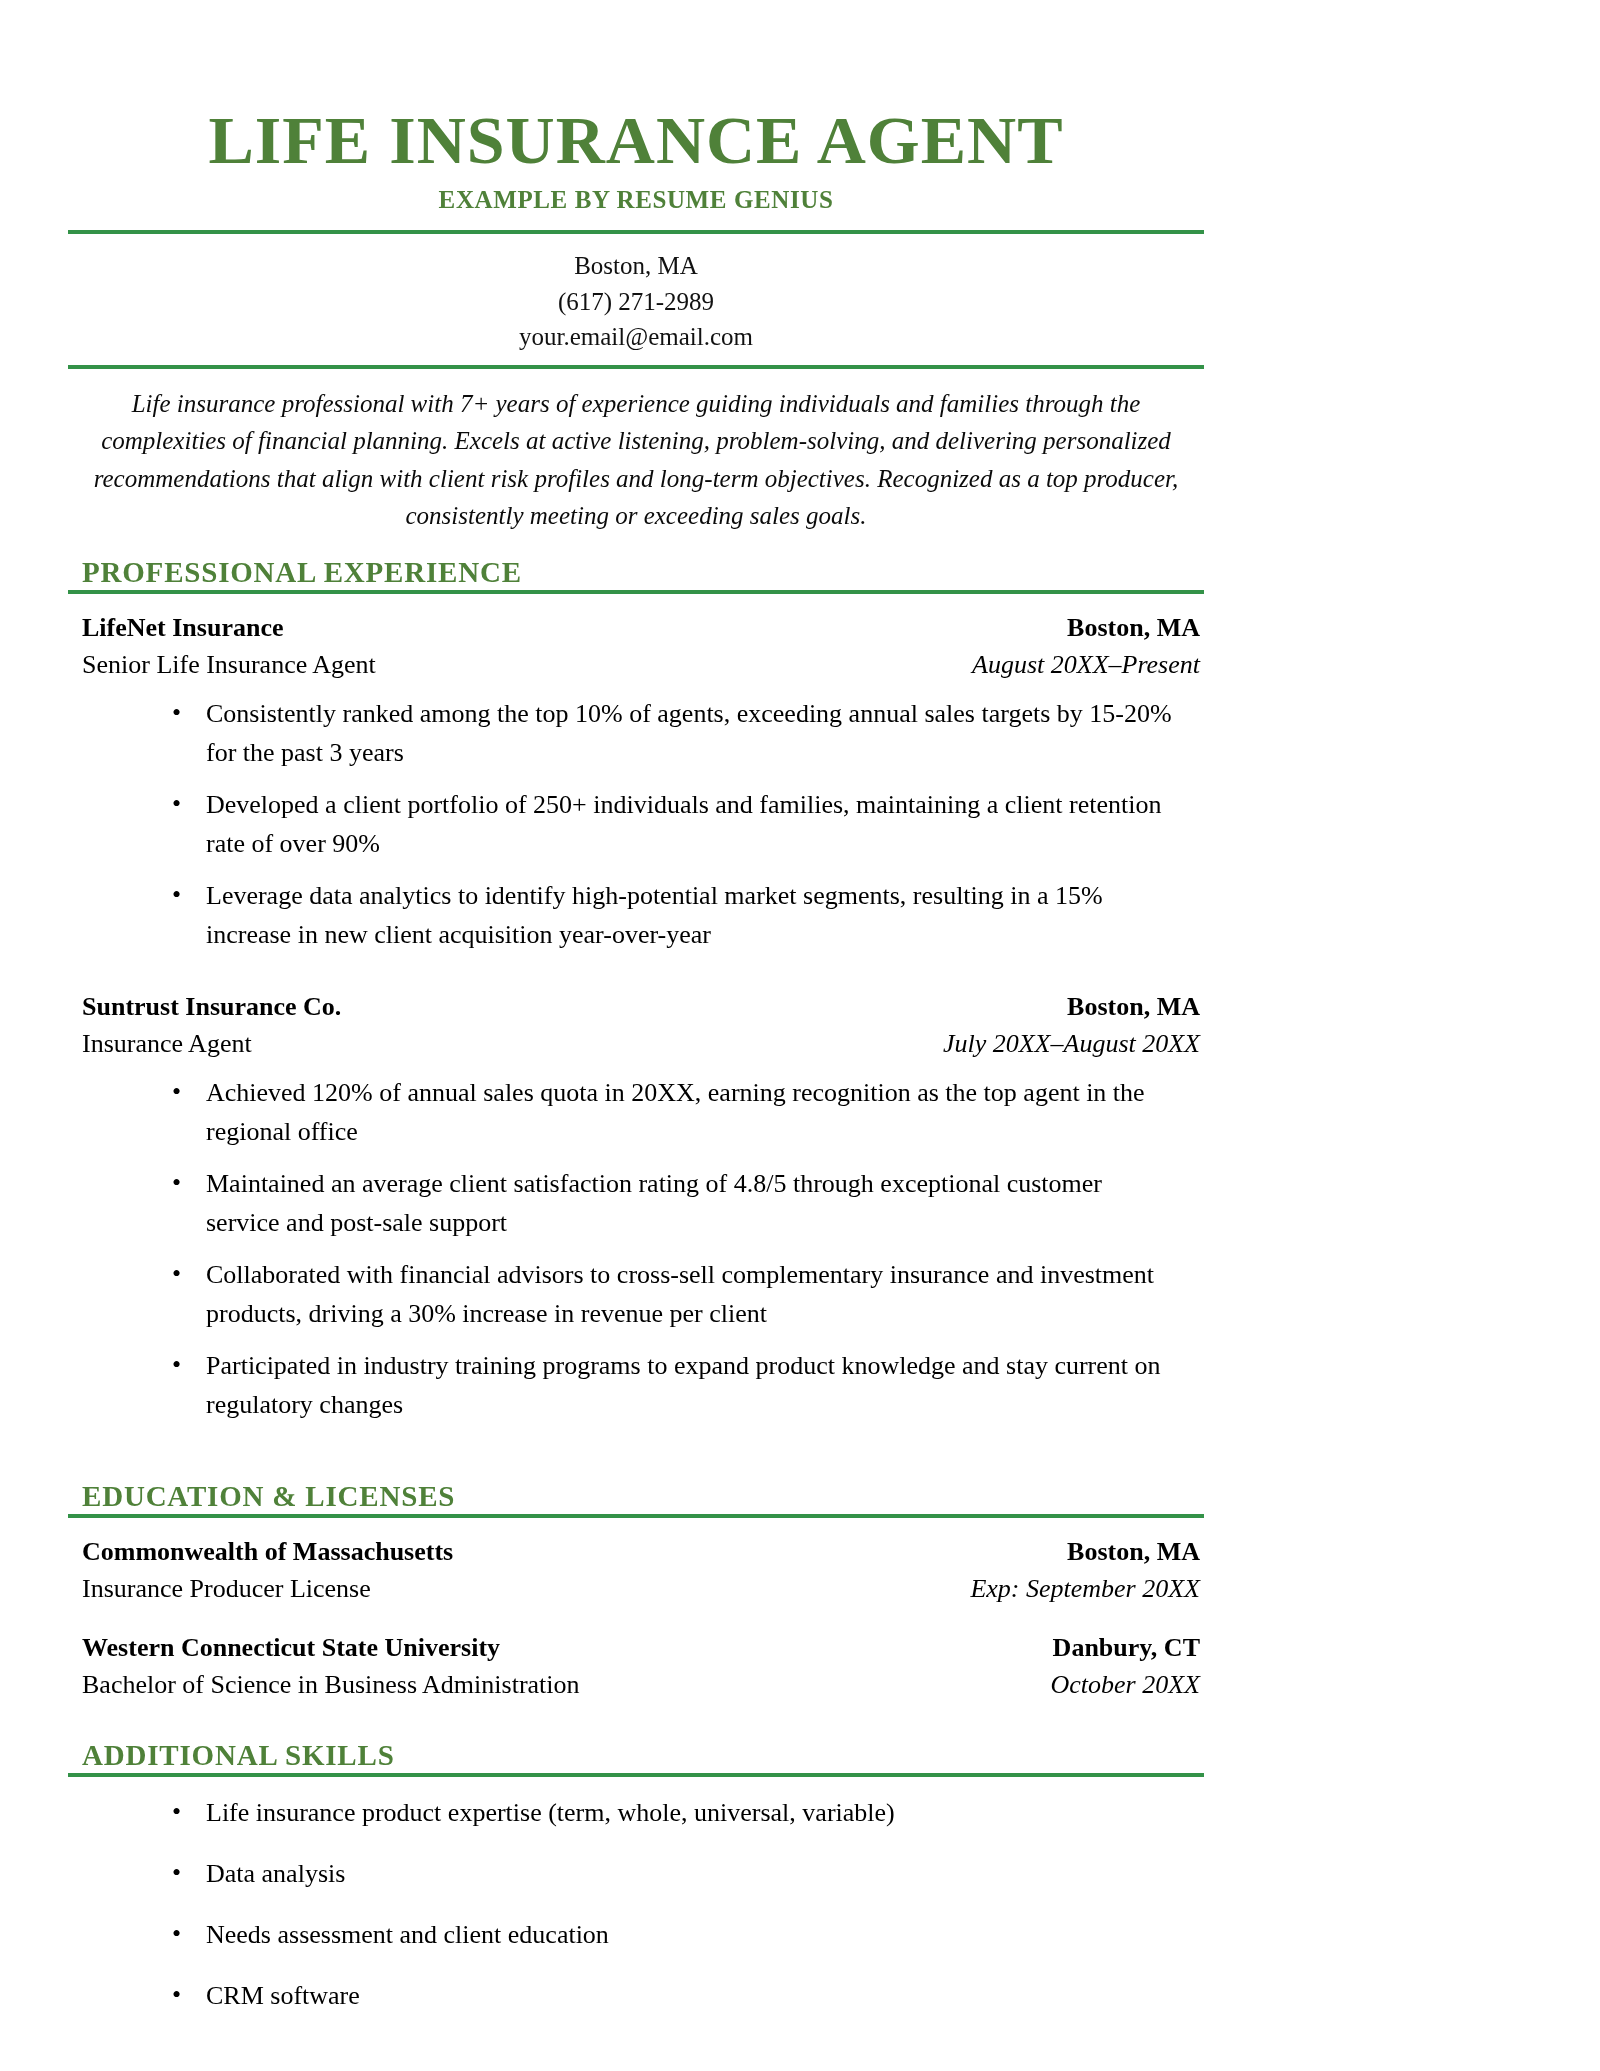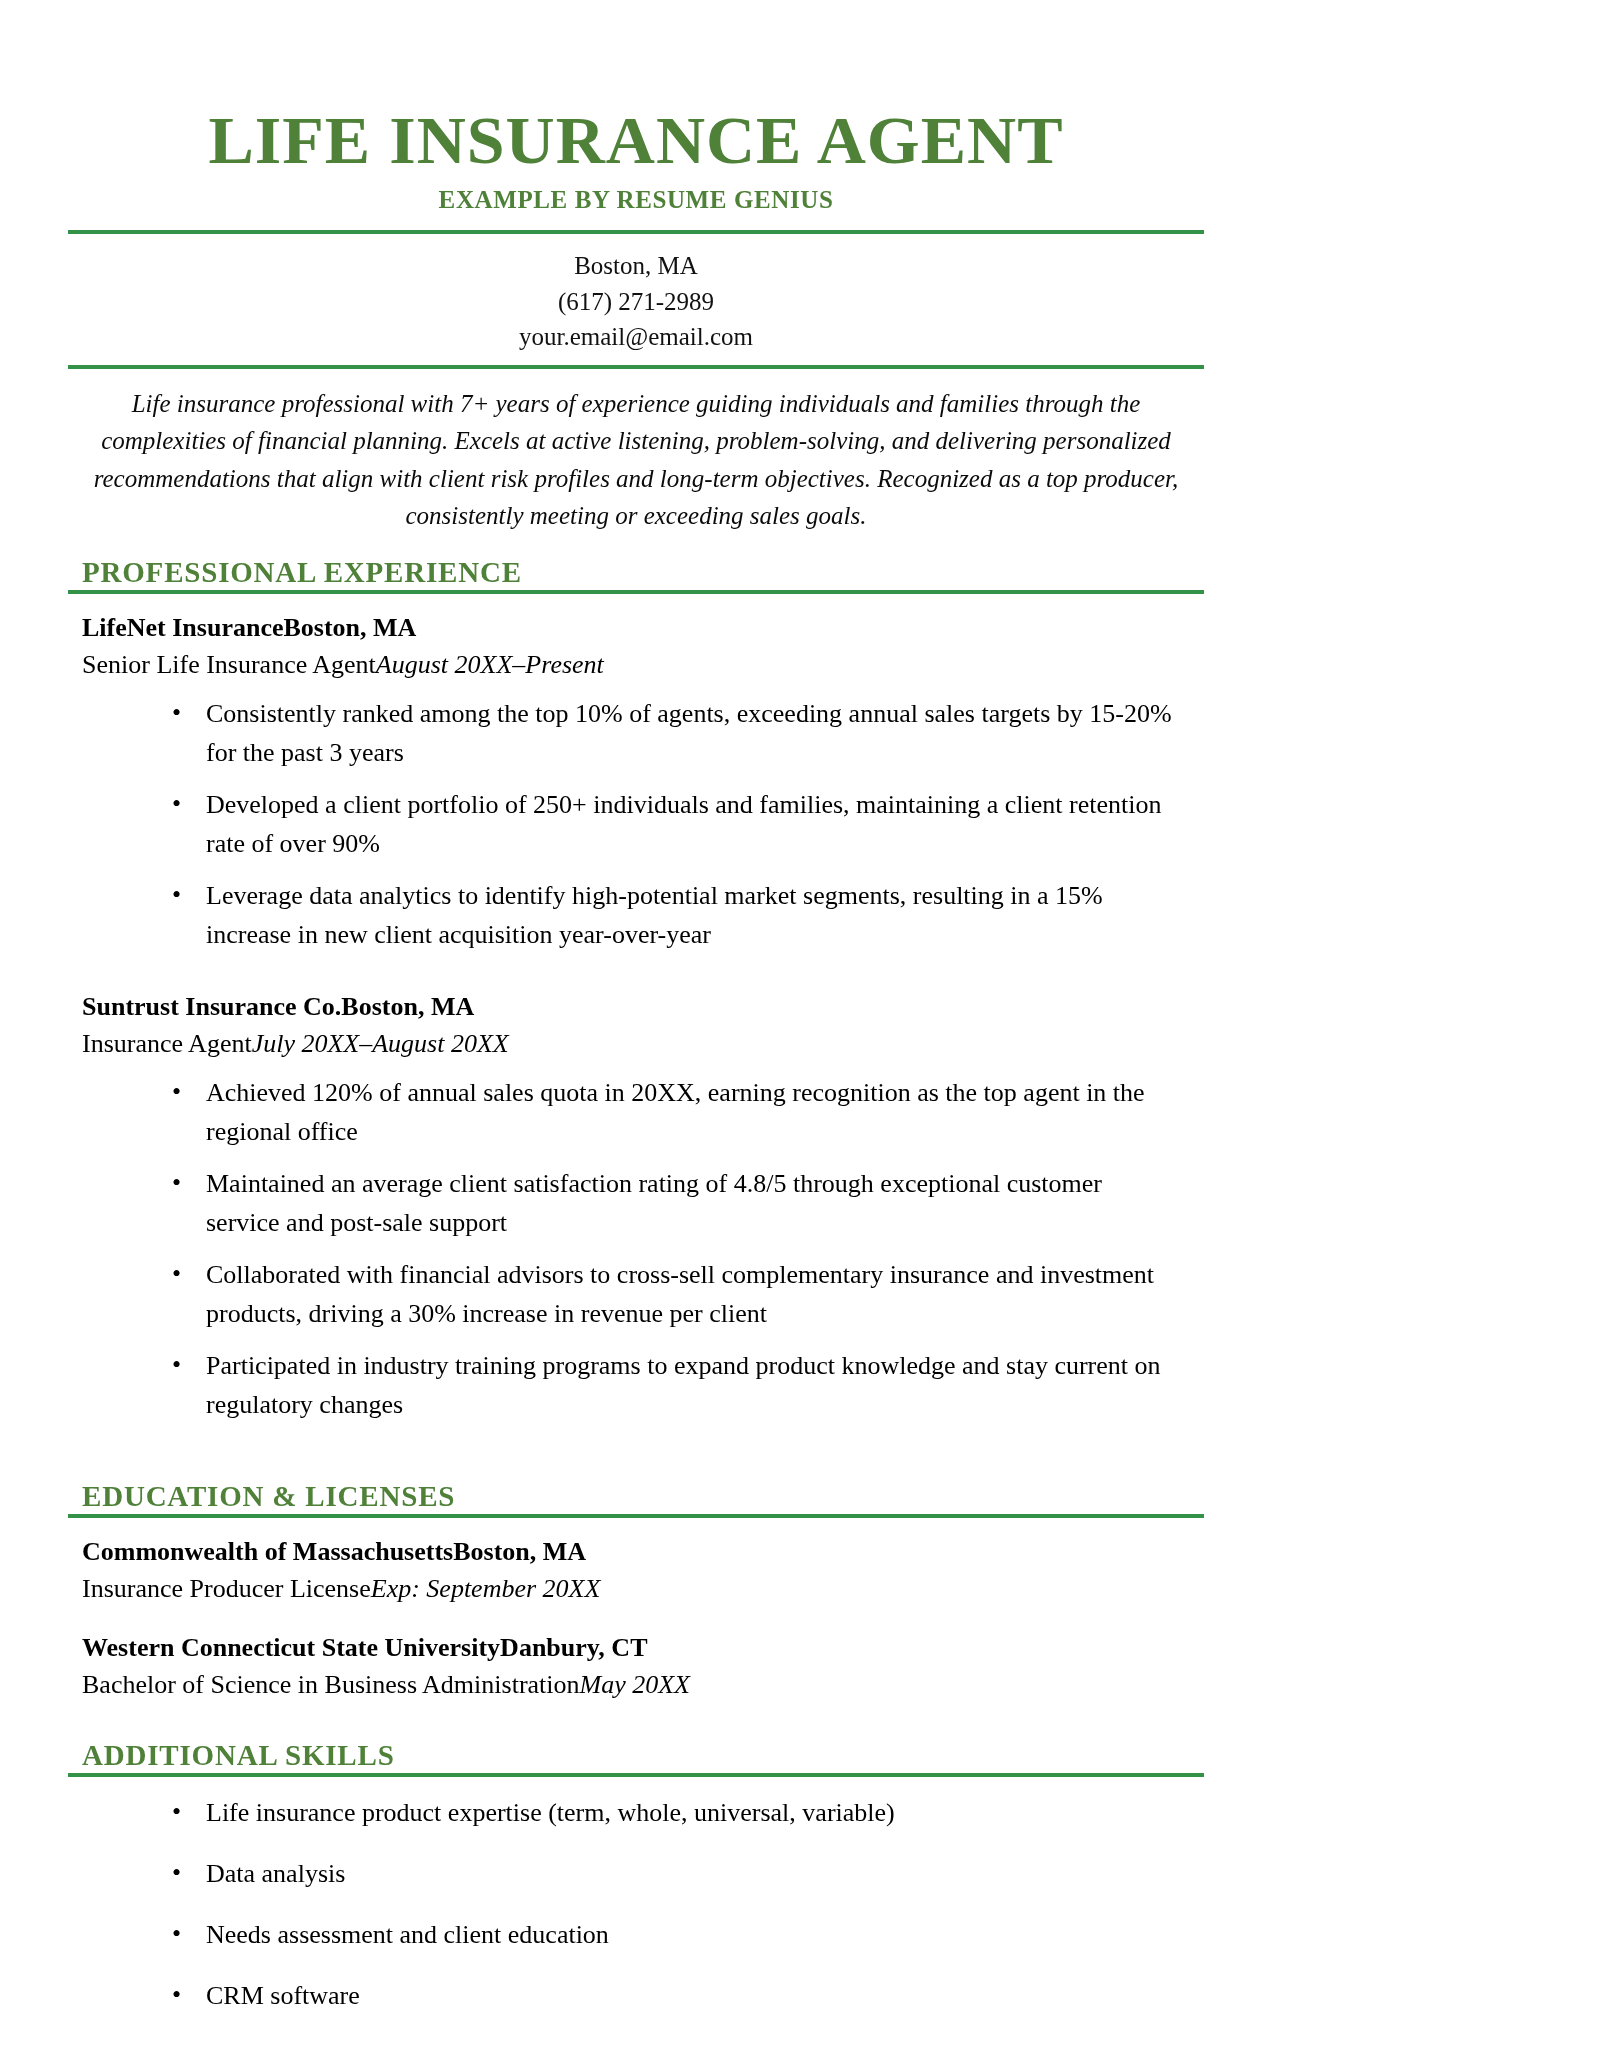--- a/index.html
+++ b/index.html
@@ -86,21 +86,21 @@
     height: 4px;
     background: #339248;
     width: 100%;
     margin: 0 0 16px 0;
   }
 
   
   .entry { margin-bottom: 6px; }
   .entry-row {
     display: flex;
-    justify-content: flex-start;
+    justify-content: space-between;
     align-items: baseline;
     padding: 0 4px 0 14px;
     line-height: 1.42;
   }
   .org {
     font-size: 26px;
     font-weight: bold;
   }
   .loc {
     font-size: 26px;
@@ -246,21 +246,21 @@
       </div>
     </div>
 
     <div class="entry edu-entry">
       <div class="entry-row">
         <span class="org">Western Connecticut State University</span>
         <span class="loc">Danbury, CT</span>
       </div>
       <div class="entry-row">
         <span class="role">Bachelor of Science in Business Administration</span>
-        <span class="dates">May 20XX</span>
+        <span class="dates">October 20XX</span>
       </div>
     </div>
   </div>
 
   <div class="spacer-sm"></div>
 
   <div class="section">
     <div class="section-heading">ADDITIONAL SKILLS</div>
     <div class="section-rule"></div>
 

